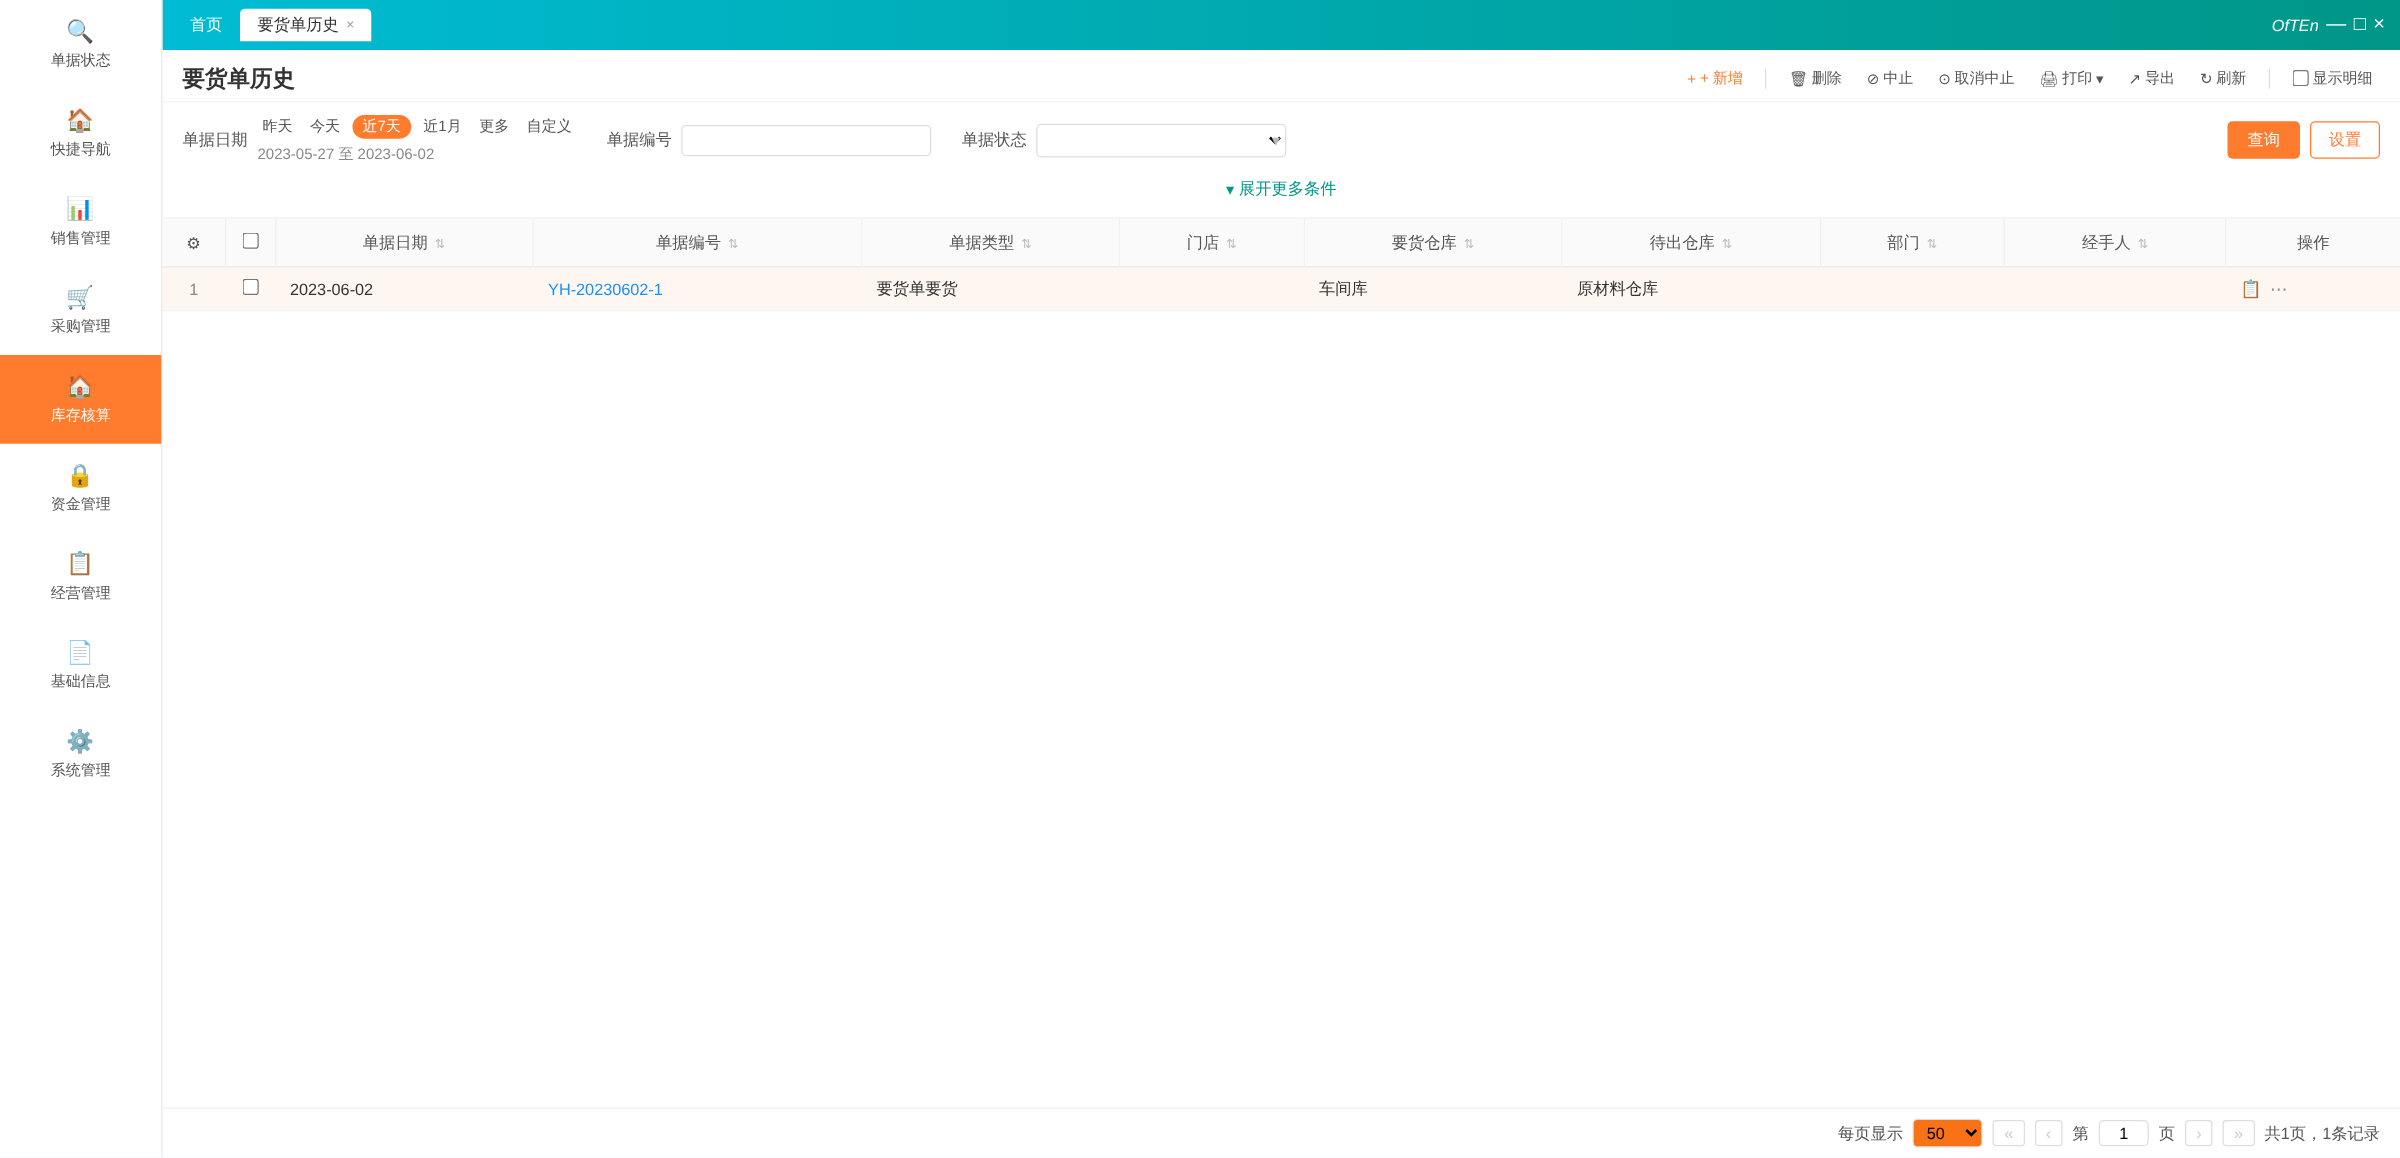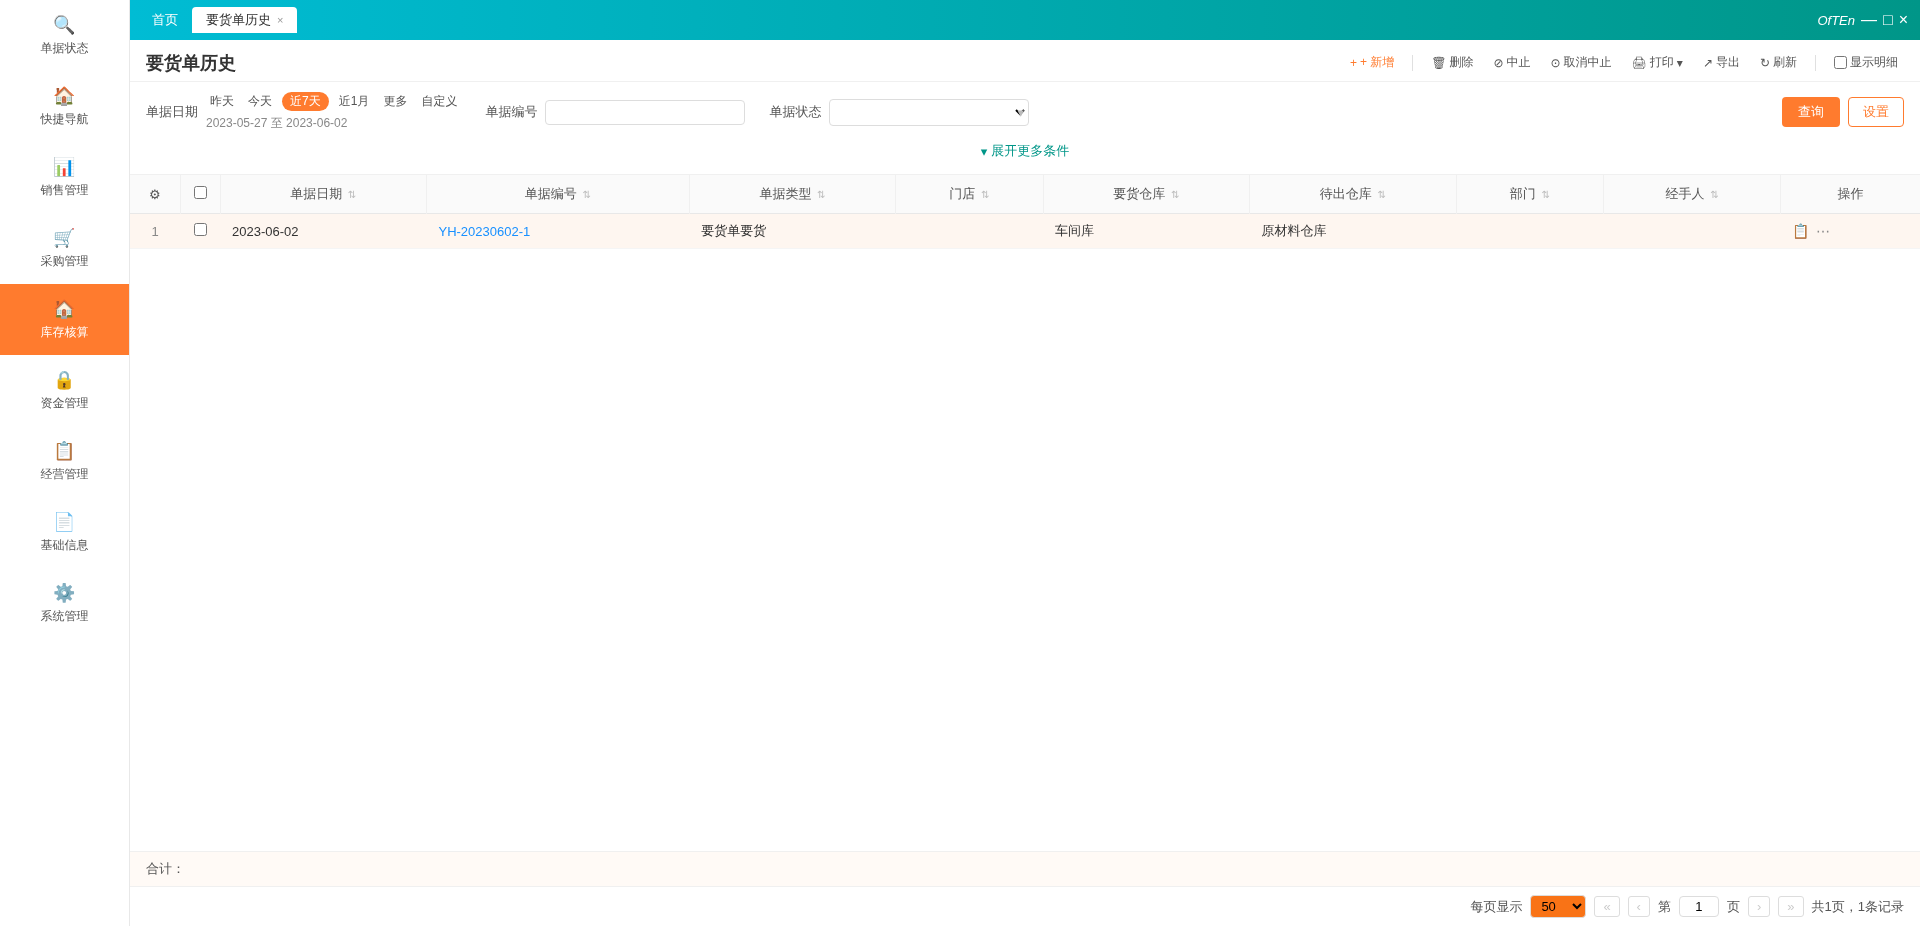--- a/index.html
+++ b/index.html
@@ -490,23 +490,20 @@
               <div class="action-icons">
                 <span class="action-icon">📋</span>
                 <span class="action-icon">⋯</span>
               </div>
             </td>
           </tr>
         </tbody>
       </table>
     </div>
 
-    <div class="table-footer">
-      <span class="total-label">合计：</span>
-    </div>
 
     <div class="pagination-bar">
       <span>每页显示</span>
       <select class="page-size-select">
         <option value="50">50</option>
         <option value="20">20</option>
         <option value="100">100</option>
         <option value="200">200</option>
       </select>
       <button class="page-btn" disabled="">«</button>

